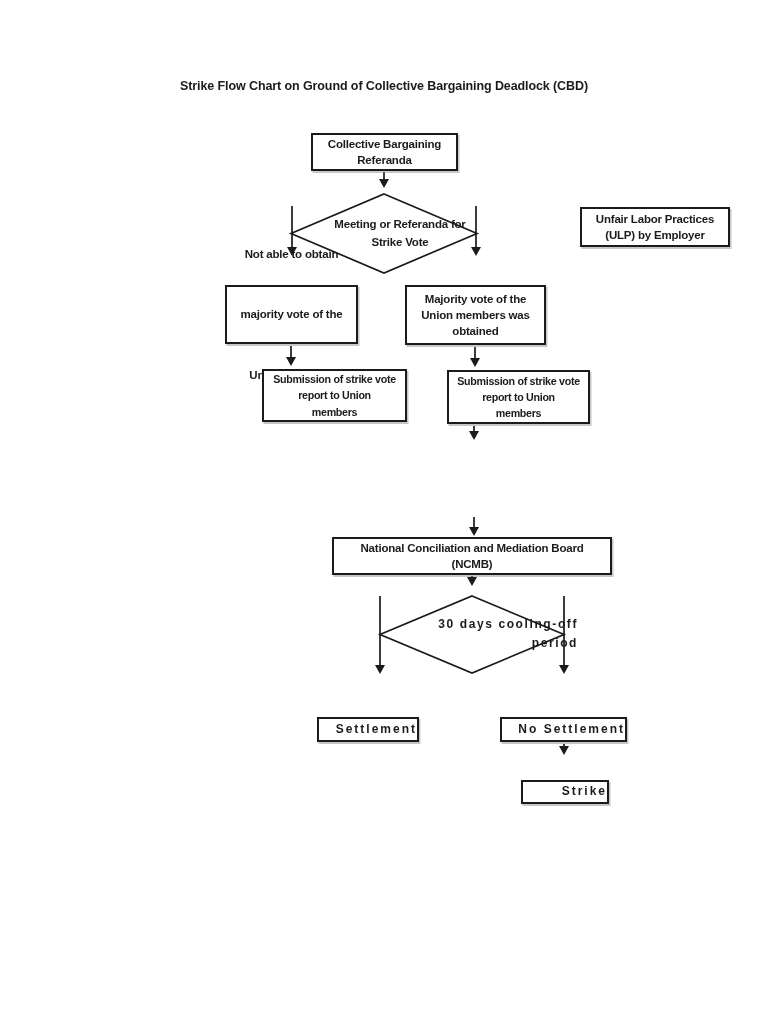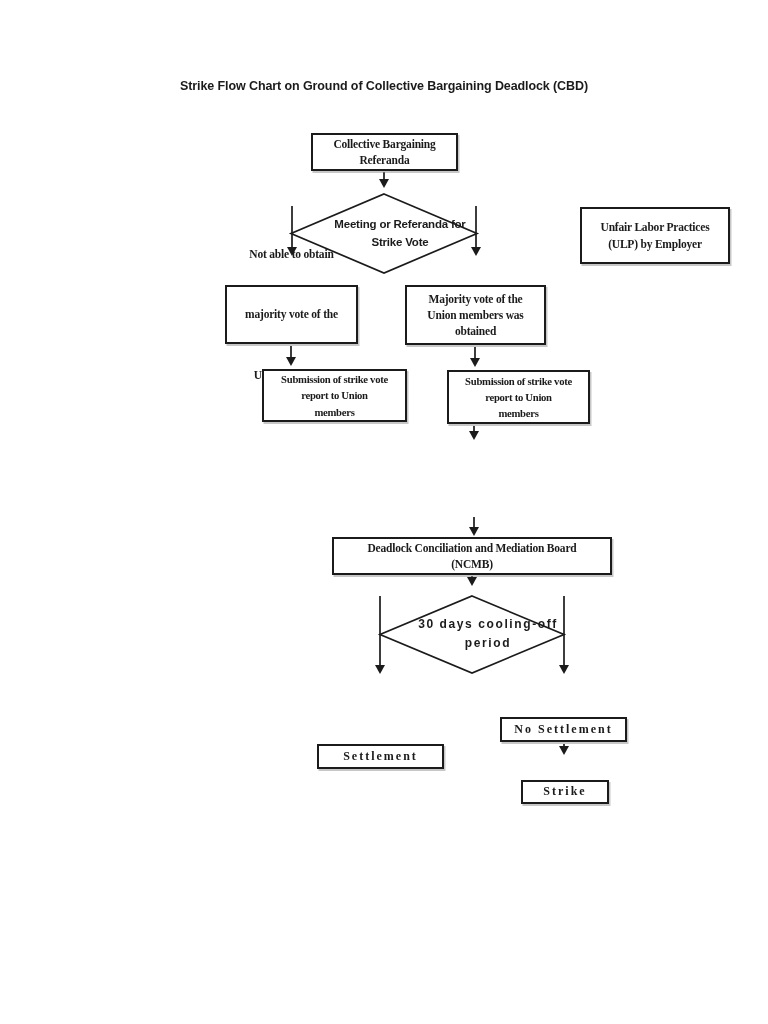--- a/index.html
+++ b/index.html
@@ -41,21 +41,20 @@
     box-shadow:1.5px 2px 0 var(--shadow);
     display:flex;
     flex-direction:column;
     justify-content:center;
     align-items:center;
     text-align:center;
     font-weight:700;
     font-size:11.5px;
     line-height:1.42;
     letter-spacing:-0.2px;
-    font-family:Liberation Serif, serif;
   }
   .box .bl{white-space:nowrap;}
   .box.tight{font-size:10.7px;letter-spacing:-0.3px;line-height:1.5;margin-left:44px;}
   .box.topalign{justify-content:flex-start;padding-top:3px;}
   .dtext{
     position:absolute;
     display:flex;
     flex-direction:column;
     justify-content:center;
     align-items:center;
@@ -64,20 +63,21 @@
     font-size:11.5px;
     line-height:1.5;
     letter-spacing:-0.2px;
     pointer-events:none;
     padding-left:16px;
   }
   .caps{
     font-size:12px;
     letter-spacing:2px;
     font-weight:700;
+    align-items:flex-end;
   }
   .dtext.caps{font-size:12px;letter-spacing:1.6px;line-height:1.55;}
 </style>
 </head>
 <body>
 
 <div class="page">
 
   <div class="title">Strike Flow Chart on Ground of Collective Bargaining Deadlock (CBD)</div>
 
@@ -109,21 +109,21 @@
   <div class="box" style="left:311px;top:133px;width:147px;height:38px;">
     <div class="bl">Collective Bargaining</div>
     <div class="bl">Referanda</div>
   </div>
 
   <div class="dtext" style="left:294px;top:207px;width:180px;height:53px;">
     <div class="bl">Meeting or Referanda for</div>
     <div class="bl">Strike Vote</div>
   </div>
 
-  <div class="box" style="left:580px;top:207px;width:150px;height:57px;">
+  <div class="box" style="left:580px;top:207px;width:150px;height:40px;">
     <div class="bl">Unfair Labor Practices</div>
     <div class="bl">(ULP) by Employer</div>
   </div>
 
   <div class="box" style="left:225px;top:285px;width:133px;height:59px;gap:44px;">
     <div class="bl">Not able to obtain</div>
     <div class="bl">majority vote of the</div>
     <div class="bl">Union members</div>
   </div>
 
@@ -140,30 +140,30 @@
   </div>
 
   <div class="box tight" style="left:403px;top:370px;width:143px;height:54px;">
     <div class="bl">Submission of strike vote</div>
     <div class="bl">report to Union</div>
     <div class="bl">members</div>
   </div>
 
 
   <div class="box" style="left:332px;top:537px;width:280px;height:38px;">
-    <div class="bl">Deadlock Conciliation and Mediation Board</div>
+    <div class="bl">National Conciliation and Mediation Board</div>
     <div class="bl">(NCMB)</div>
   </div>
 
   <div class="dtext caps" style="left:382px;top:608px;width:180px;height:52px;">
     <div class="bl">30 days cooling-off</div>
     <div class="bl">period</div>
   </div>
 
-  <div class="box caps" style="left:317px;top:717px;width:127px;height:25px;margin-top:27px;">
+  <div class="box caps" style="left:317px;top:717px;width:102px;height:25px;">
     <div class="bl">Settlement</div>
   </div>
 
   <div class="box caps" style="left:500px;top:717px;width:127px;height:25px;">
     <div class="bl">No Settlement</div>
   </div>
 
   <div class="box caps" style="left:521px;top:780px;width:88px;height:24px;">
     <div class="bl">Strike</div>
   </div>

